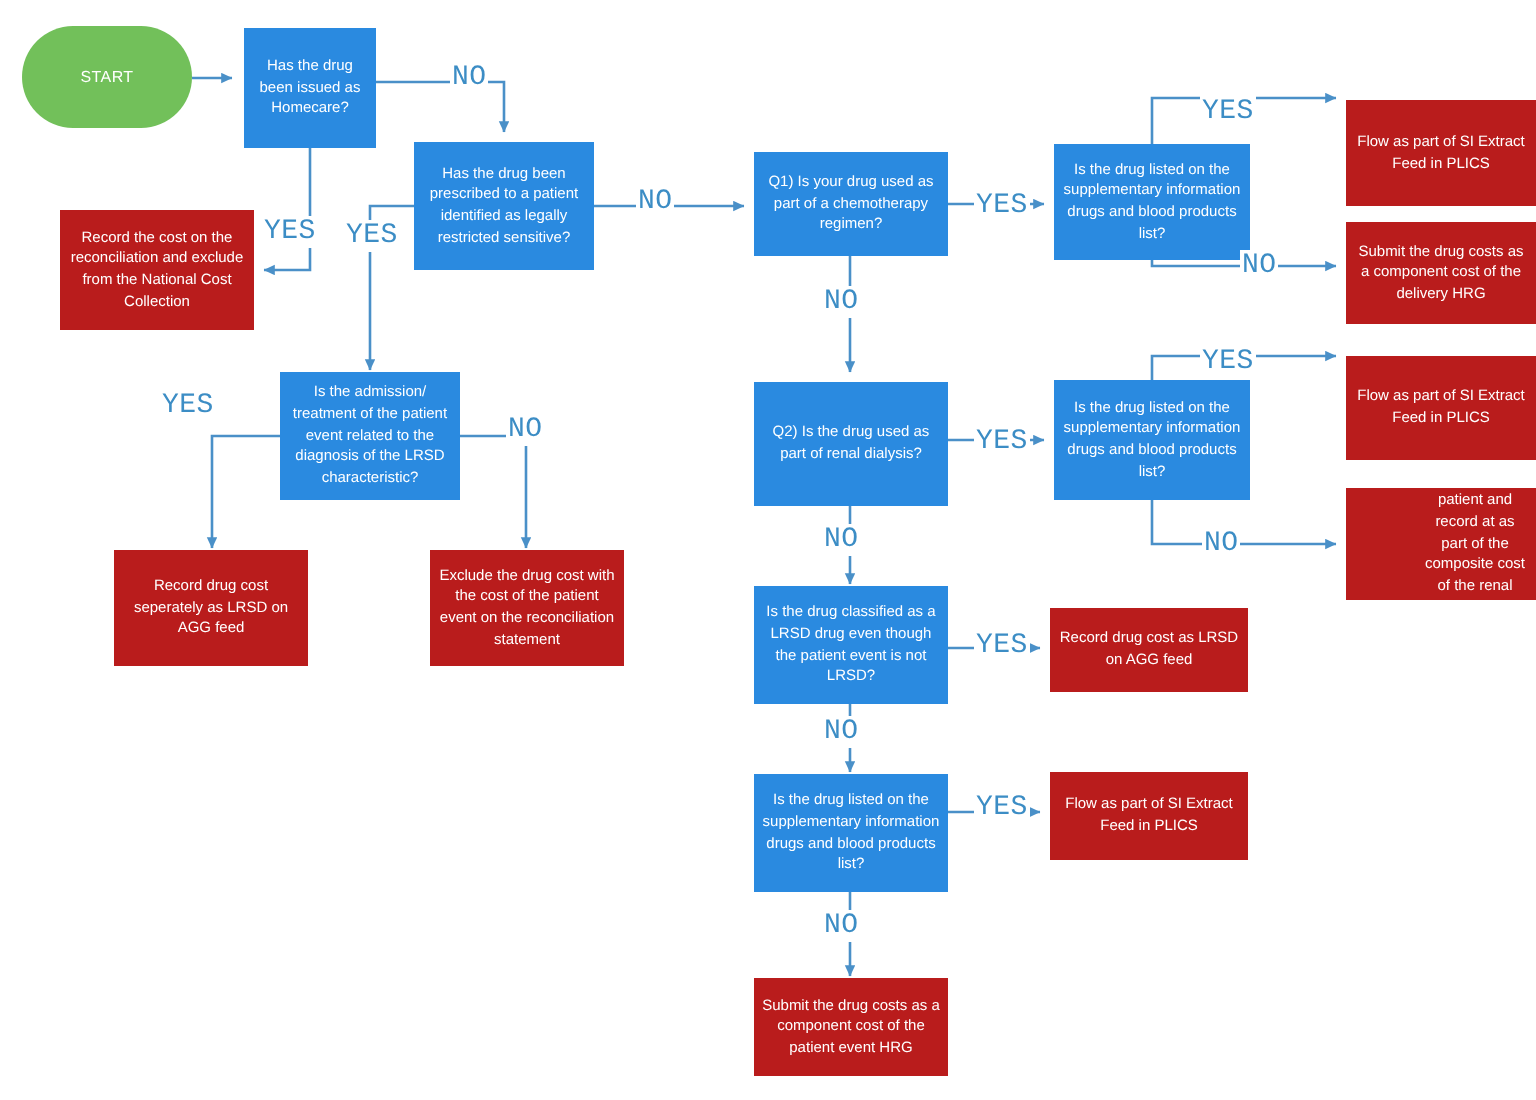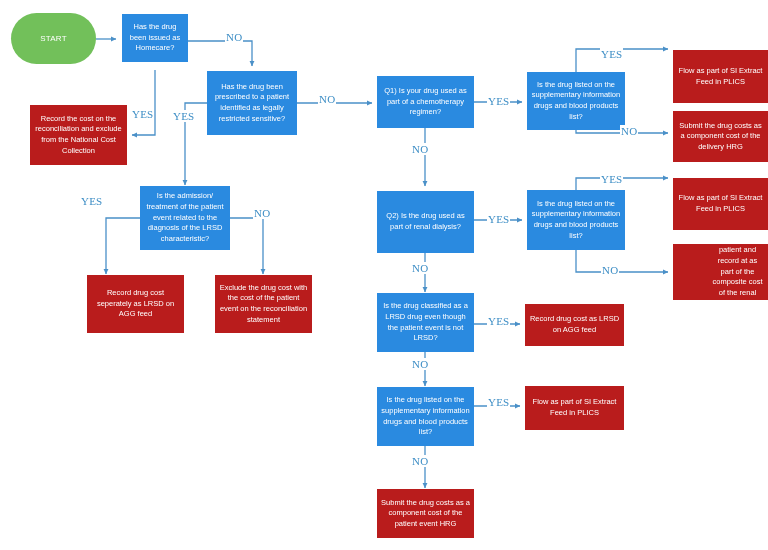--- a/index.html
+++ b/index.html
@@ -45,22 +45,22 @@
   .node.start {
     background: #72c05a;
     border-radius: 26px;
     font-size: 8px;
     letter-spacing: 0.2px;
   }
   .node span { display: block; width: 100%; }
   .edge-label {
     position: absolute;
     color: #3c8dc5;
-    font-family: Liberation Serif, serif;
-    font-size: 11px;
+    font-family: Liberation Mono, monospace;
+    font-size: 14px;
     letter-spacing: 0.2px;
     background: #ffffff;
     padding: 0 1px;
     z-index: 3;
     white-space: nowrap;
   }
 </style>
 </head>
 <body>
 
@@ -111,37 +111,37 @@
       <path d="M474,406 L520,406" marker-end="url(#arrow)"></path>
 
       <path d="M425,446 L425,488" marker-end="url(#arrow)"></path>
     </g>
   </svg>
 
   <div class="node start" style="left:11px; top:13px; width:85px; height:51px;">
     <span>START</span>
   </div>
 
-  <div class="node decision" style="left:122px; top:14px; width:66px; height:48px;">
+  <div class="node decision" style="left:122px; top:14px; width:66px; height:60px;">
     <span>Has the drug been issued as Homecare?</span>
   </div>
 
   <div class="node terminal" style="left:30px; top:105px; width:97px; height:60px;">
     <span>Record the cost on the reconciliation and exclude from the National Cost Collection</span>
   </div>
 
   <div class="node decision" style="left:207px; top:71px; width:90px; height:64px;">
     <span>Has the drug been prescribed to a patient identified as legally restricted sensitive?</span>
   </div>
 
   <div class="node decision" style="left:140px; top:186px; width:90px; height:64px;">
     <span>Is the admission/ treatment of the patient event related to the diagnosis of the LRSD characteristic?</span>
   </div>
 
-  <div class="node terminal" style="left:57px; top:275px; width:97px; height:58px;margin-left:30px;">
+  <div class="node terminal" style="left:57px; top:275px; width:97px; height:58px;">
     <span>Record drug cost seperately as LRSD on AGG feed</span>
   </div>
 
   <div class="node terminal" style="left:215px; top:275px; width:97px; height:58px;">
     <span>Exclude the drug cost with the cost of the patient event on the reconciliation statement</span>
   </div>
 
   <div class="node decision" style="left:377px; top:76px; width:97px; height:52px;">
     <span>Q1) Is your drug used as part of a chemotherapy regimen?</span>
   </div>

